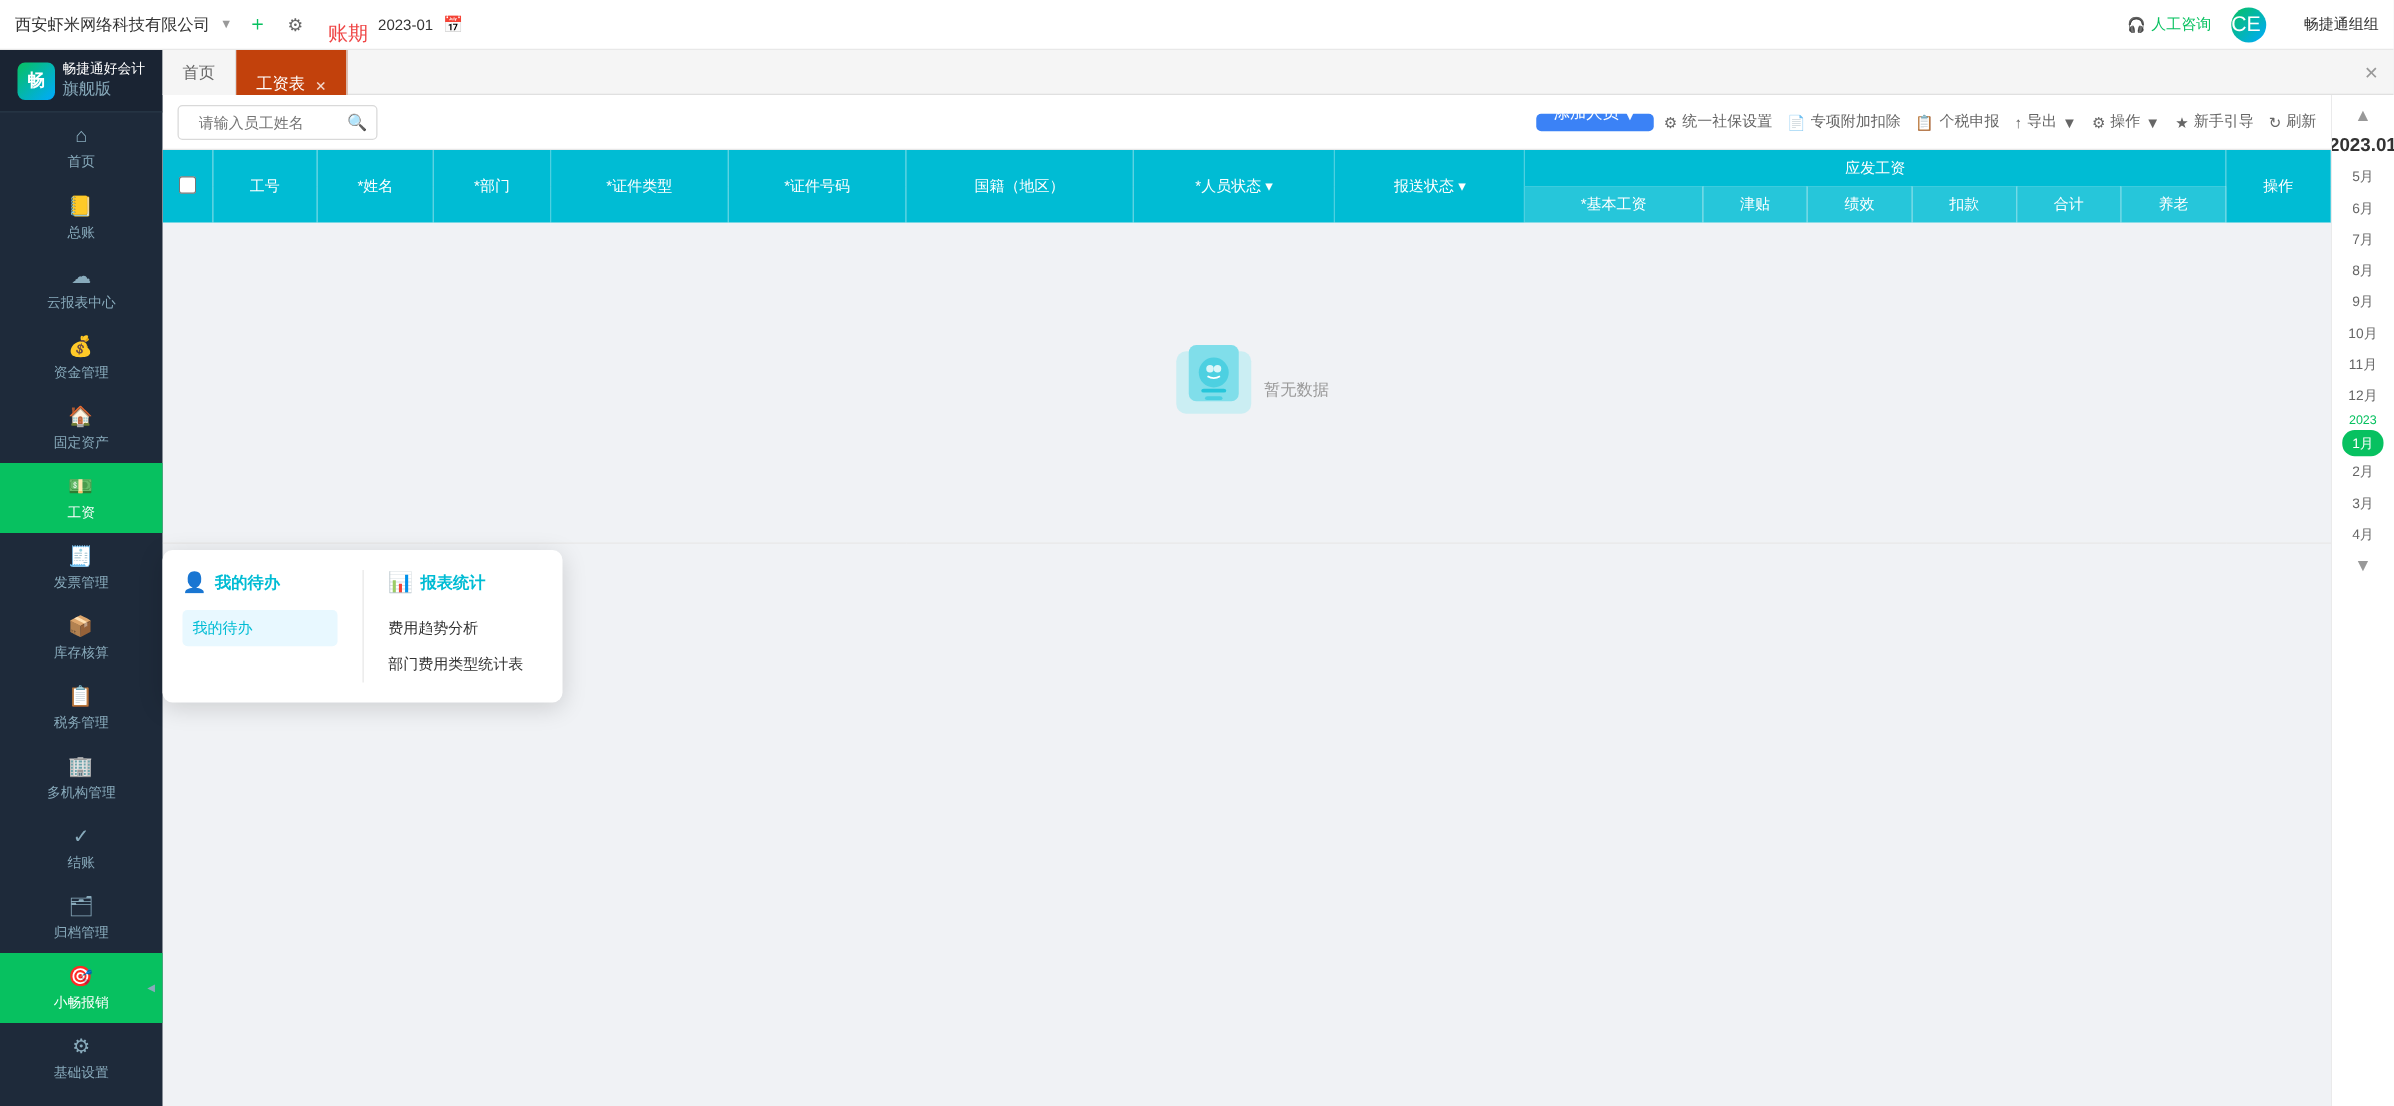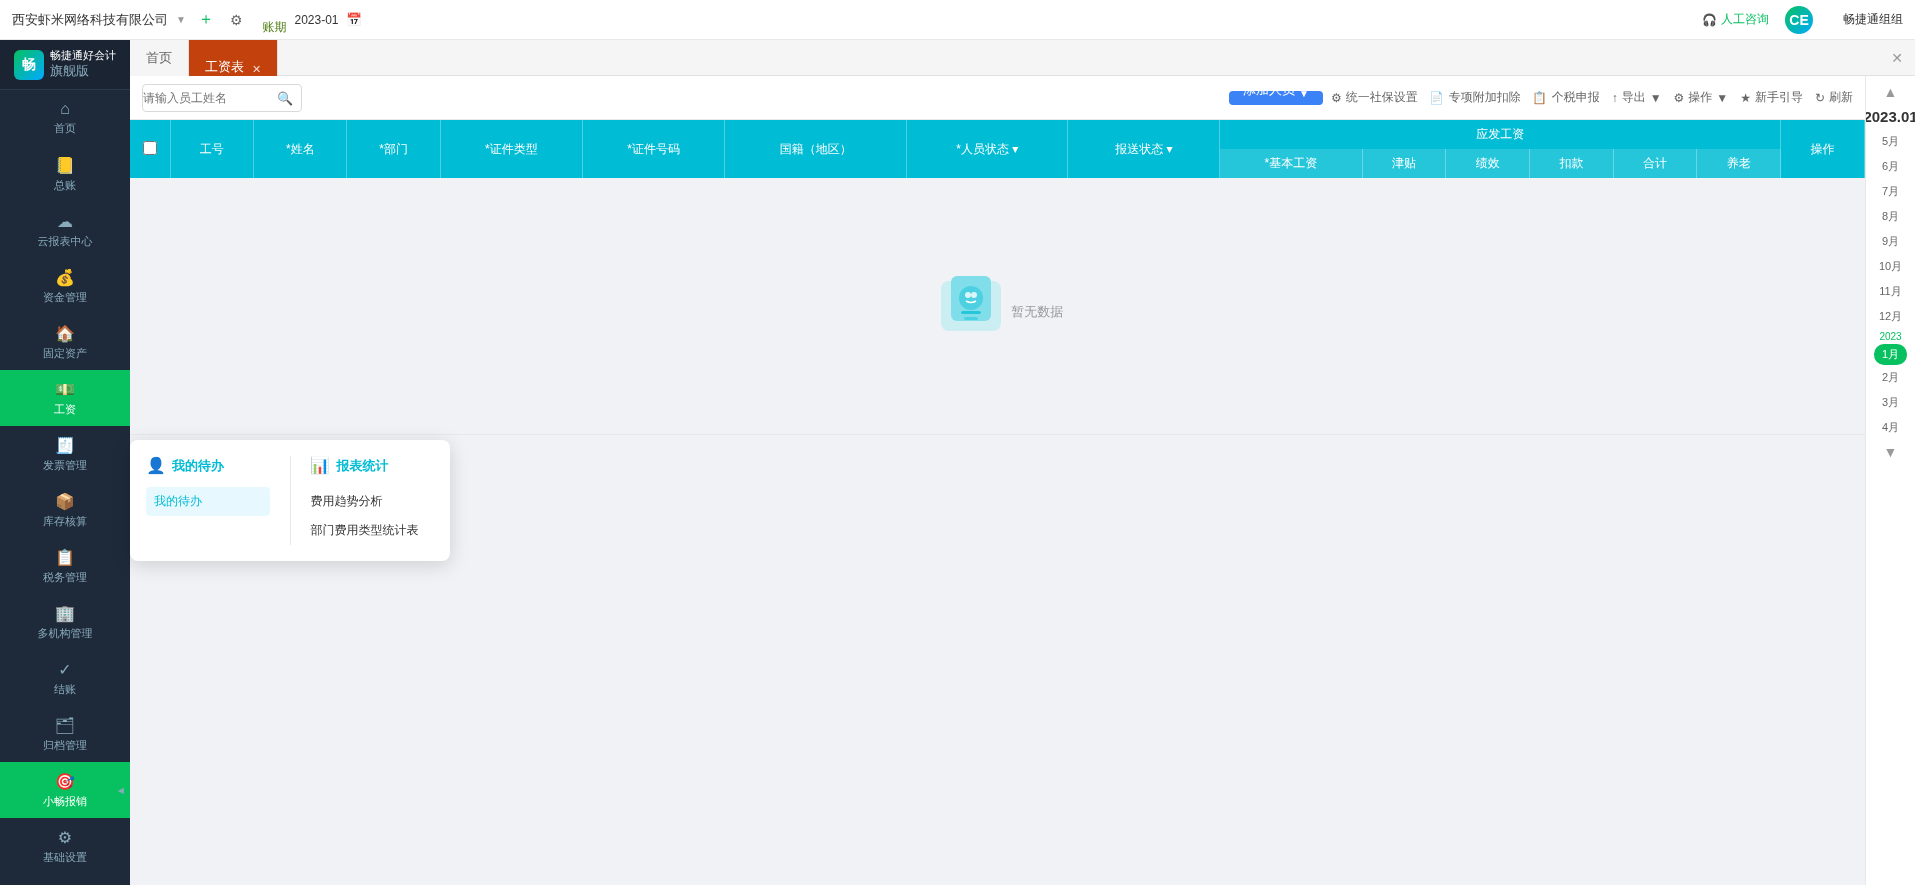--- a/index.html
+++ b/index.html
@@ -9,27 +9,27 @@
     .top-header {
       display: flex; align-items: center;
       background: #fff; height: 40px;
       border-bottom: 1px solid #e8e8e8;
       padding: 0 12px; gap: 8px;
     }
     .company-name { font-size: 13px; color: #333; cursor: pointer; }
     .company-select-icon { color: #999; font-size: 10px; }
     .add-icon-btn { color: #07c160; font-size: 16px; cursor: pointer; padding: 0 4px; }
     .settings-icon-btn { color: #666; font-size: 14px; cursor: pointer; padding: 0 4px; }
-    .period-label { color: #4d7c0f; font-size: 12px; margin-left: 8px; margin-top: 16px; }
+    .period-label { color: #ef4444; font-size: 16px; margin-left: 8px; margin-top: 16px; }
     .period-value { color: #333; font-size: 12px; }
     .calendar-icon { color: #07c160; font-size: 13px; cursor: pointer; }
     .header-right { margin-left: auto; display: flex; align-items: center; gap: 16px; }
     .service-btn { display: flex; align-items: center; gap: 4px; color: #07c160; font-size: 12px; cursor: pointer; }
     .user-info { display: flex; align-items: center; gap: 6px; cursor: pointer; }
-    .user-avatar { width: 28px; height: 28px; border-radius: 50%; background: linear-gradient(135deg, #07c160, #0af); display: flex; align-items: center; justify-content: center; color: #fff; font-size: 14px; font-weight: bold; }
+    .user-avatar { width: 28px; height: 28px; border-radius: 50%; background: linear-gradient(135deg, #07c160, #0af); display: flex; align-items: center; color: #fff; font-size: 17px; font-weight: normal; }
     .user-name { font-size: 12px; color: #333; margin-left: 24px; }
 
     
     .layout { display: flex; height: calc(885px - 40px); }
 
     
     .sidebar {
       width: 130px; background: #1e2a3a; flex-shrink: 0;
       display: flex; flex-direction: column;
       overflow: hidden;
@@ -73,21 +73,21 @@
     .tab-close { margin-left: 8px; font-size: 11px; cursor: pointer; color: rgba(255,255,255,0.8); }
     .close-main { position: absolute; right: 0; top: 0; height: 36px; display: flex; align-items: center; padding: 0 12px; cursor: pointer; color: #999; font-size: 14px; }
 
     
     .toolbar {
       display: flex; align-items: center; background: #fff;
       border-bottom: 1px solid #e8e8e8; height: 44px; padding: 0 12px; gap: 8px;
     }
     .search-input-wrap { position: relative; }
     .search-input {
-      border: 1px solid #d9d9d9; border-radius: 4px; padding: 4px 28px 4px 0;
+      border: 1px solid #d9d9d9; border-radius: 4px; padding: 4px 28px 4px 16px;
       font-size: 12px; color: #333; width: 160px; height: 28px; outline: none;
     }
     .search-icon { position: absolute; right: 8px; top: 50%; transform: translateY(-50%); color: #999; font-size: 13px; }
     .add-person-btn {
       background: #3b82f6; color: #fff; border: none; border-radius: 4px;
       padding: 6px 14px; font-size: 13px; cursor: pointer; display: flex; align-items: flex-end; gap: 4px;
       height: 14px; margin-left: auto;
     }
     .btn-arrow { font-size: 10px; }
     .toolbar-actions { display: flex; align-items: center; gap: 12px; }

